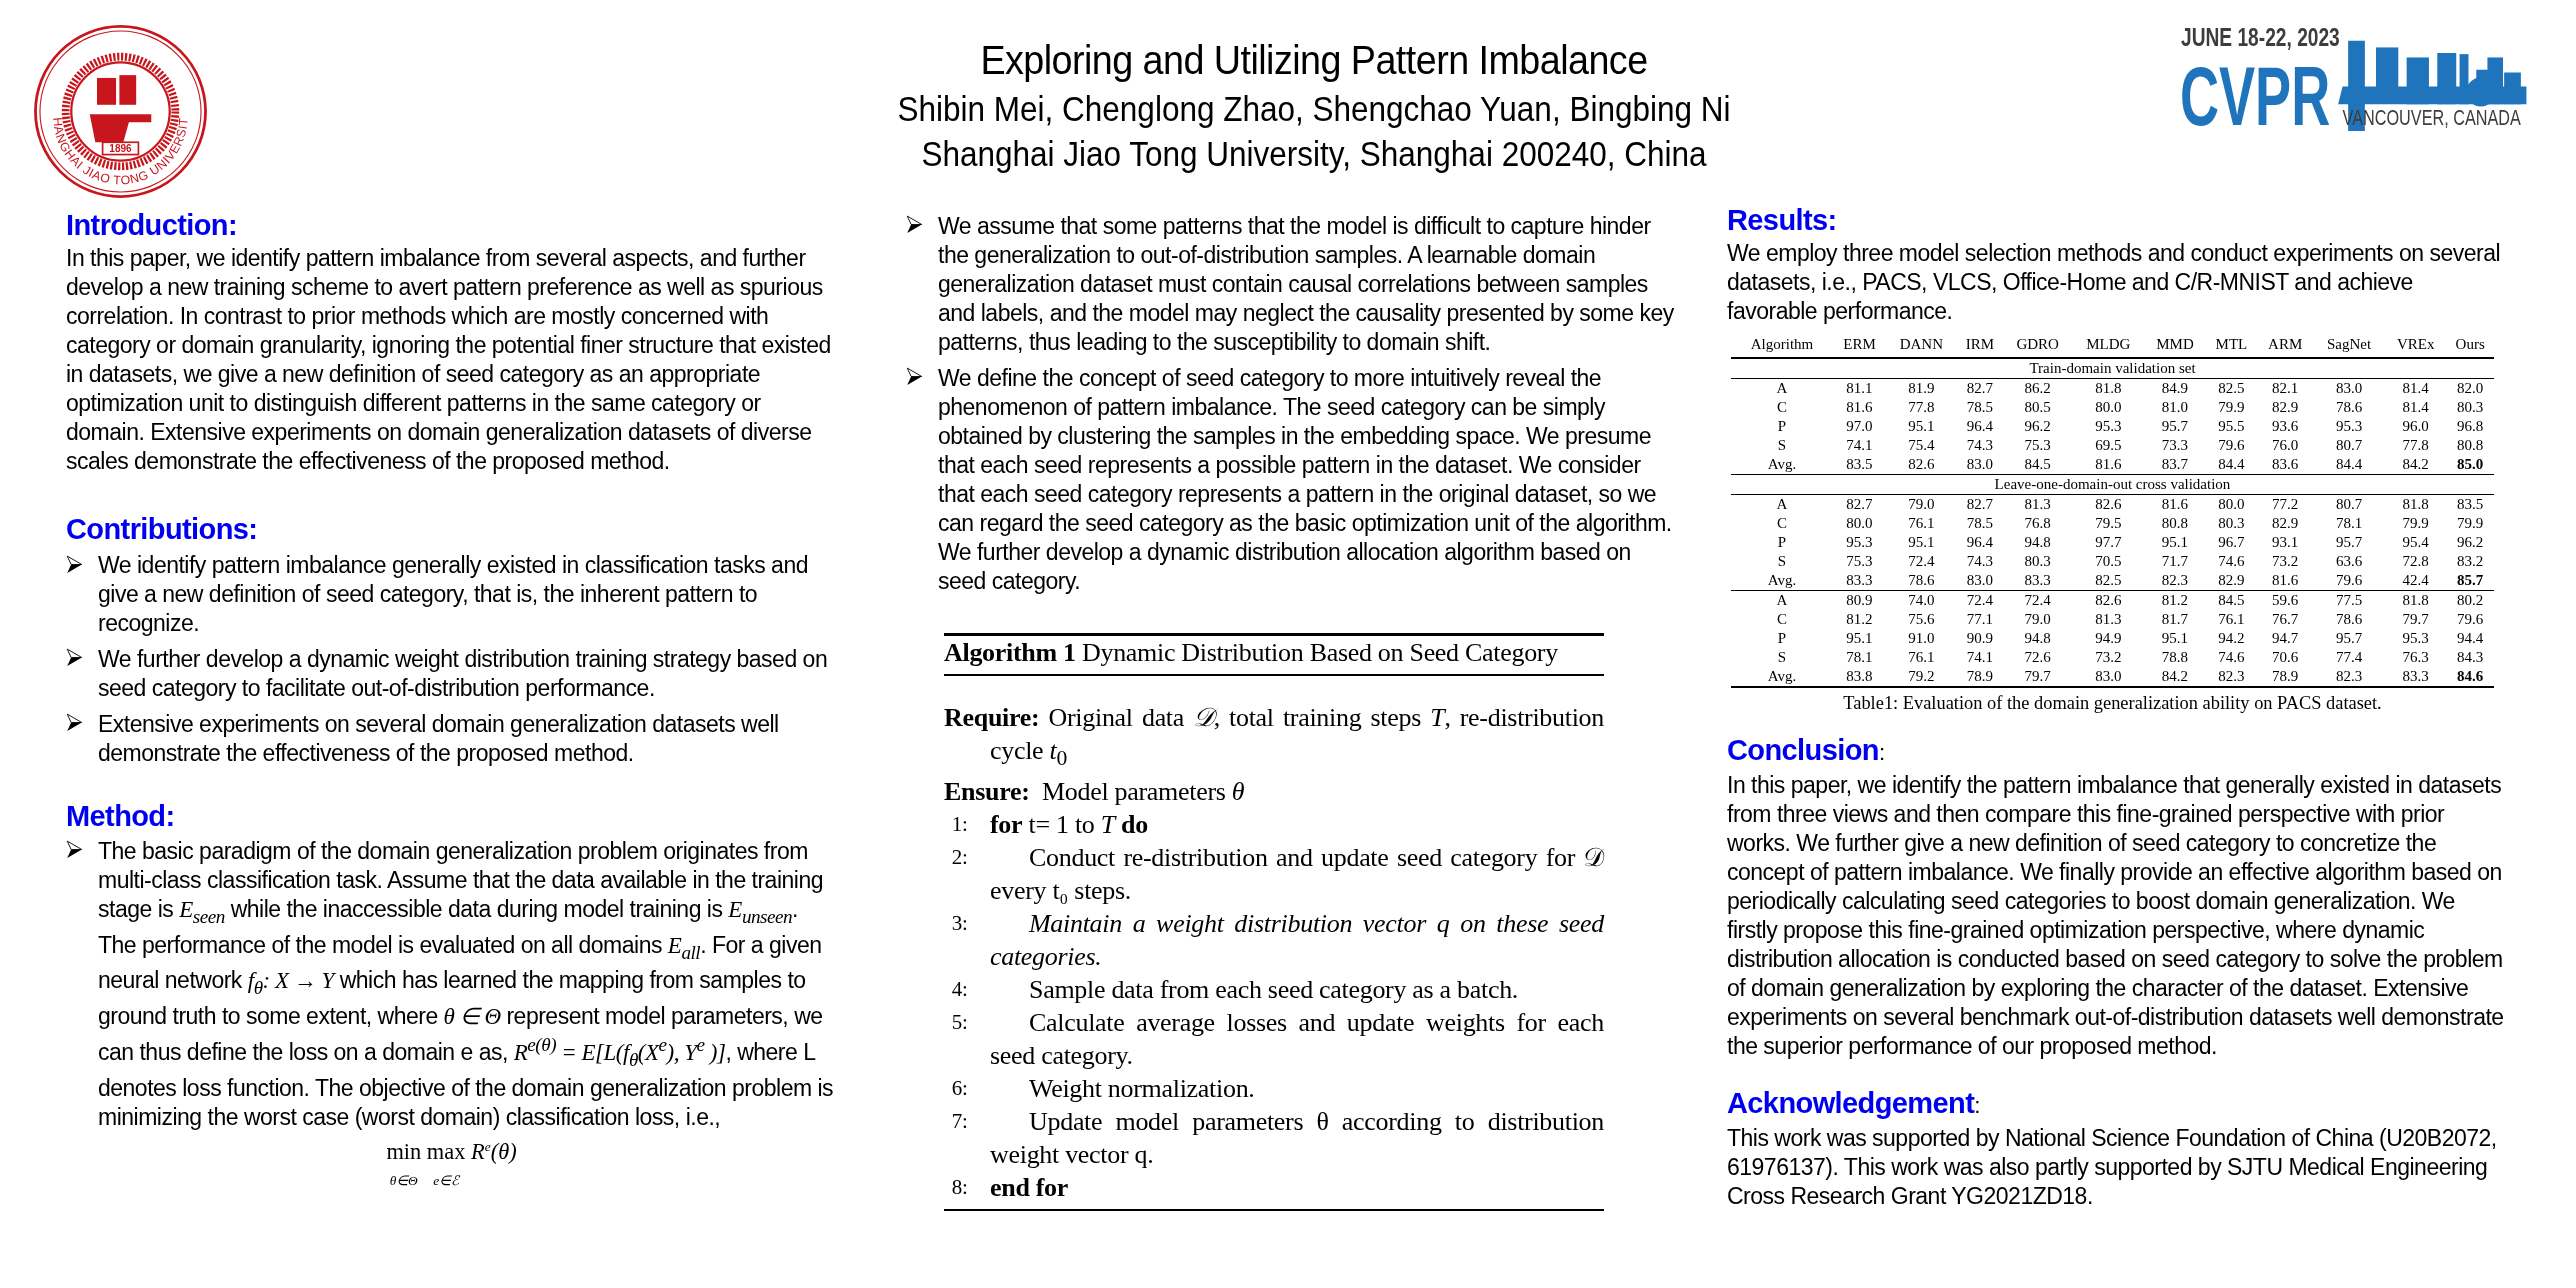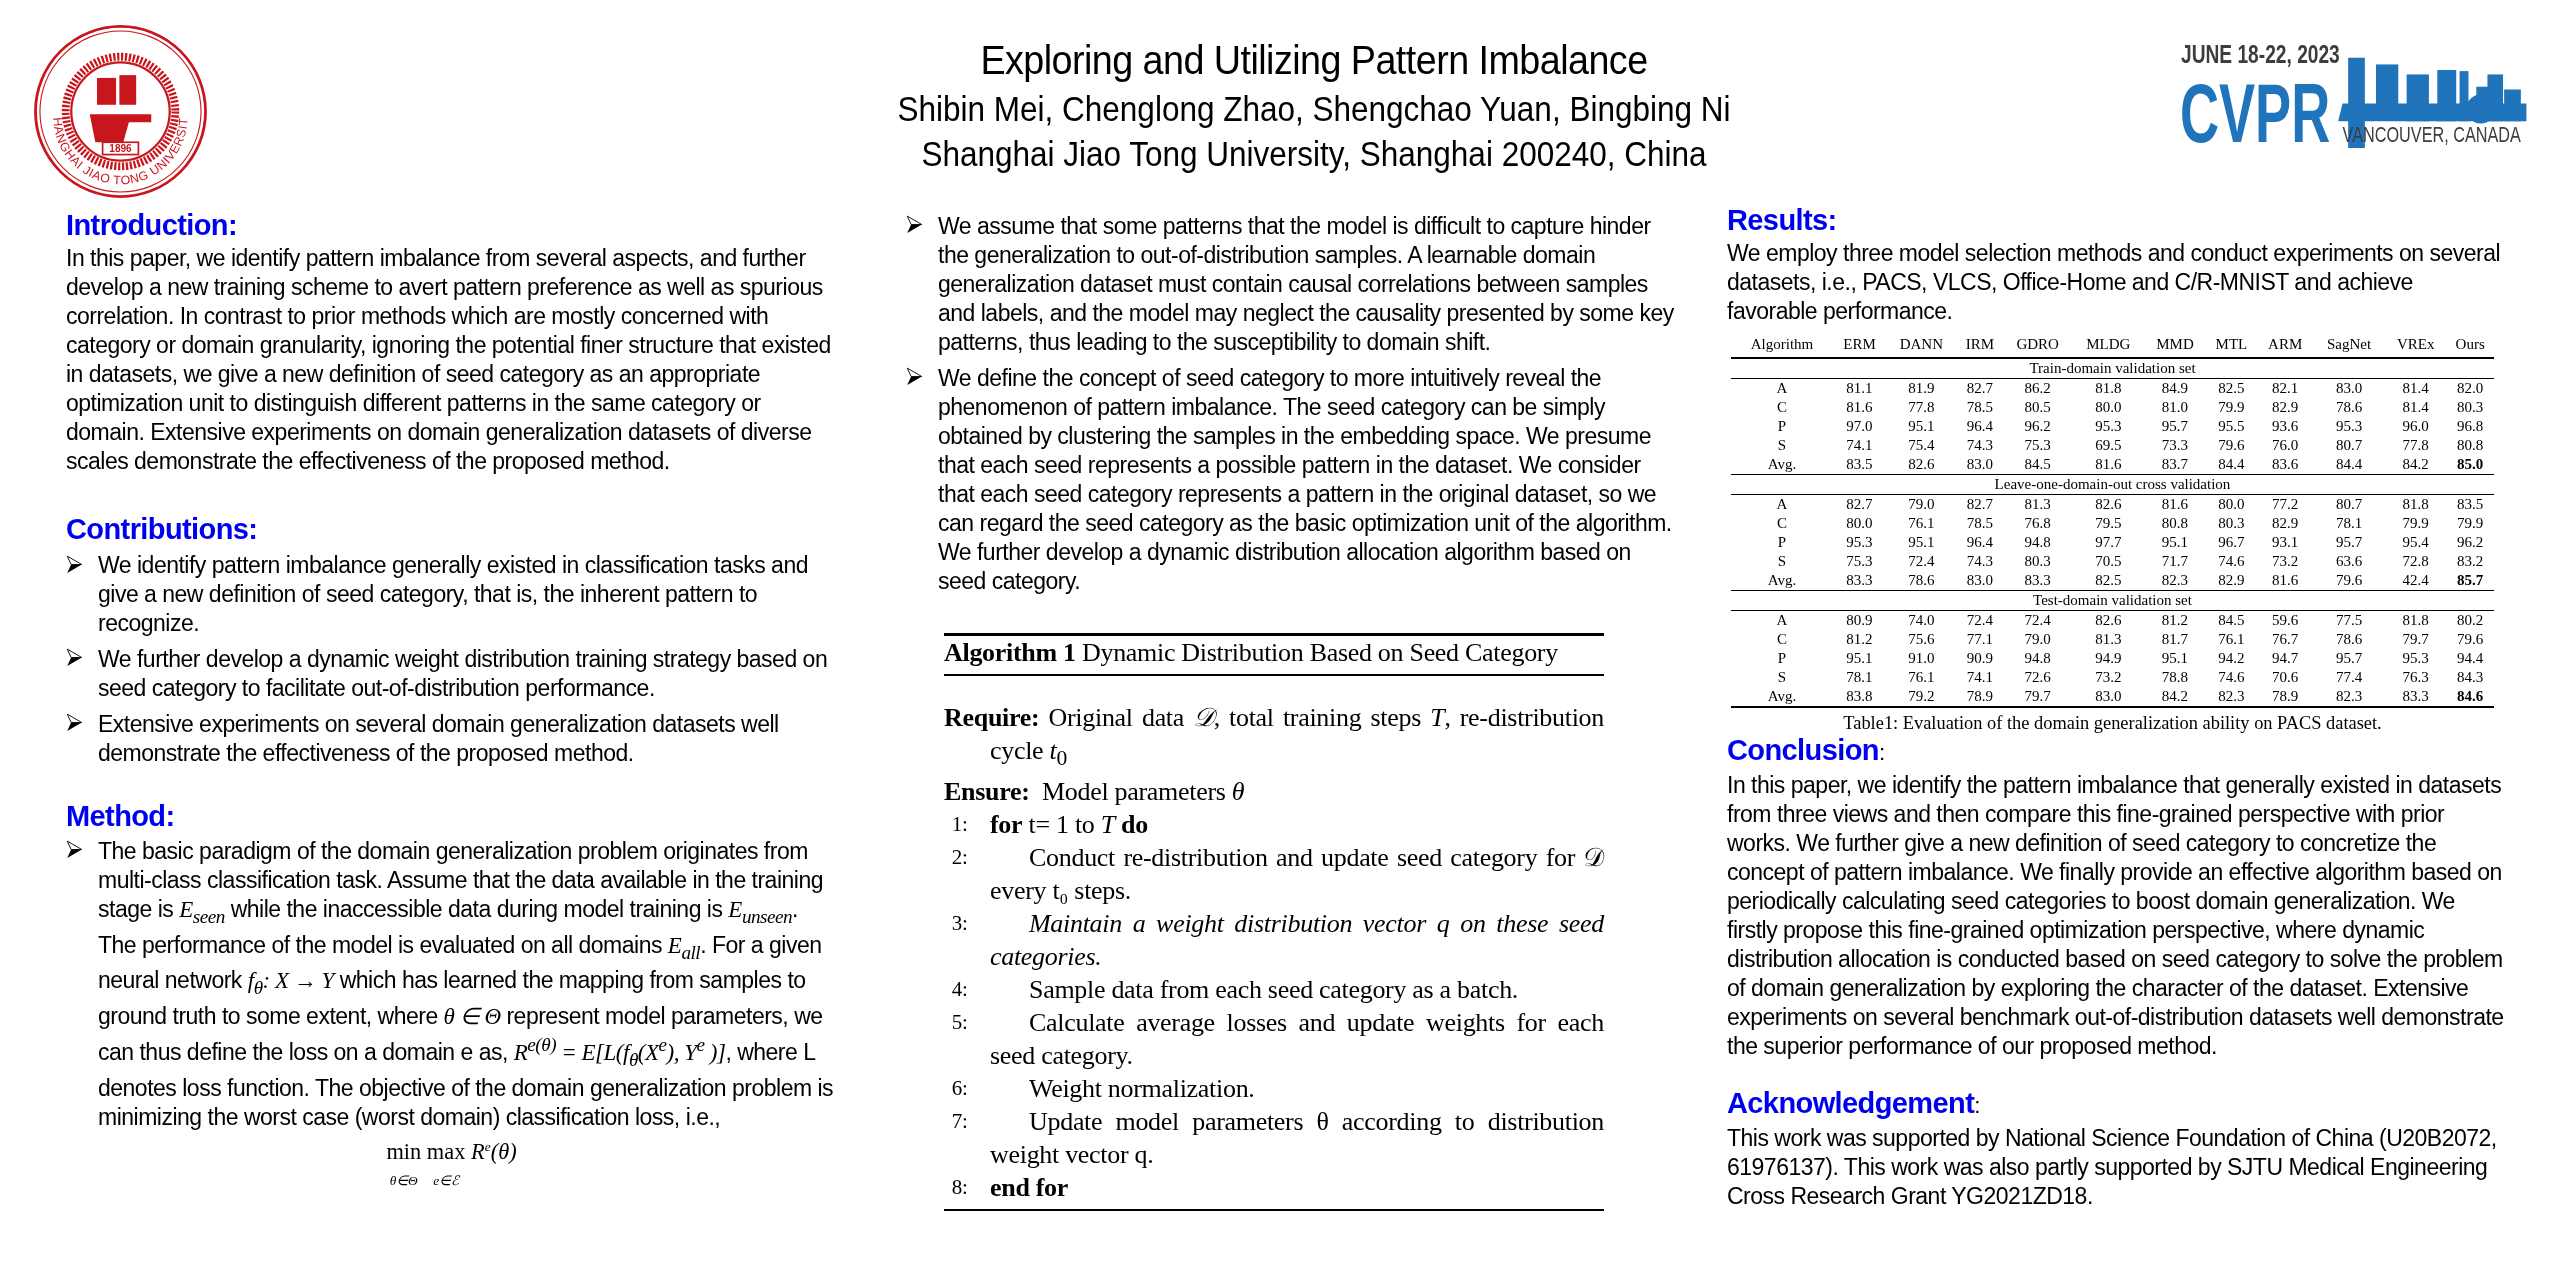--- a/index.html
+++ b/index.html
@@ -1,20 +1,20 @@
 <!DOCTYPE html>
 <html style="font-size:9px"><head>
 <meta charset="utf-8">
 <style>
   html, body { margin:0; padding:0; background:#ffffff; }
   body { width:2576px; height:1288px; position:relative; overflow:hidden; font-family:"Liberation Sans", sans-serif; color:#000; }
 
   
   .logo-sjtu { position:absolute; left:31px; top:22.4px; width:179px; height:179px; }
-  .logo-cvpr { position:absolute; left:2175px; top:31px; width:363px; height:117px; }
+  .logo-cvpr { position:absolute; left:2175px; top:14px; width:363px; height:117px; }
   .header { position:absolute; left:783px; top:35px; width:1062px; text-align:center; }
   .title { font-size:41px; line-height:51px; letter-spacing:-0.6px; transform:scaleX(0.92); }
   .authors, .affil { font-size:35px; line-height:45px; transform:scaleX(0.9); }
 
   
   .col { position:absolute; top:207px; }
   .col1 { left:66px; width:771px; }
   .col2 { left:906px; width:771px; }
   .col3 { left:1727px; width:777px; }
 
@@ -351,23 +351,20 @@
           <td>83.0</td>
           <td>83.3</td>
           <td>82.5</td>
           <td>82.3</td>
           <td>82.9</td>
           <td>81.6</td>
           <td>79.6</td>
           <td>42.4</td>
           <td class="best">85.7</td>
         </tr>
-        <tr class="group">
-          <td colspan="12">Test-domain validation set</td>
-        </tr>
         <tr>
           <td>A</td>
           <td>80.9</td>
           <td>74.0</td>
           <td>72.4</td>
           <td>72.4</td>
           <td>82.6</td>
           <td>81.2</td>
           <td>84.5</td>
           <td>59.6</td>

